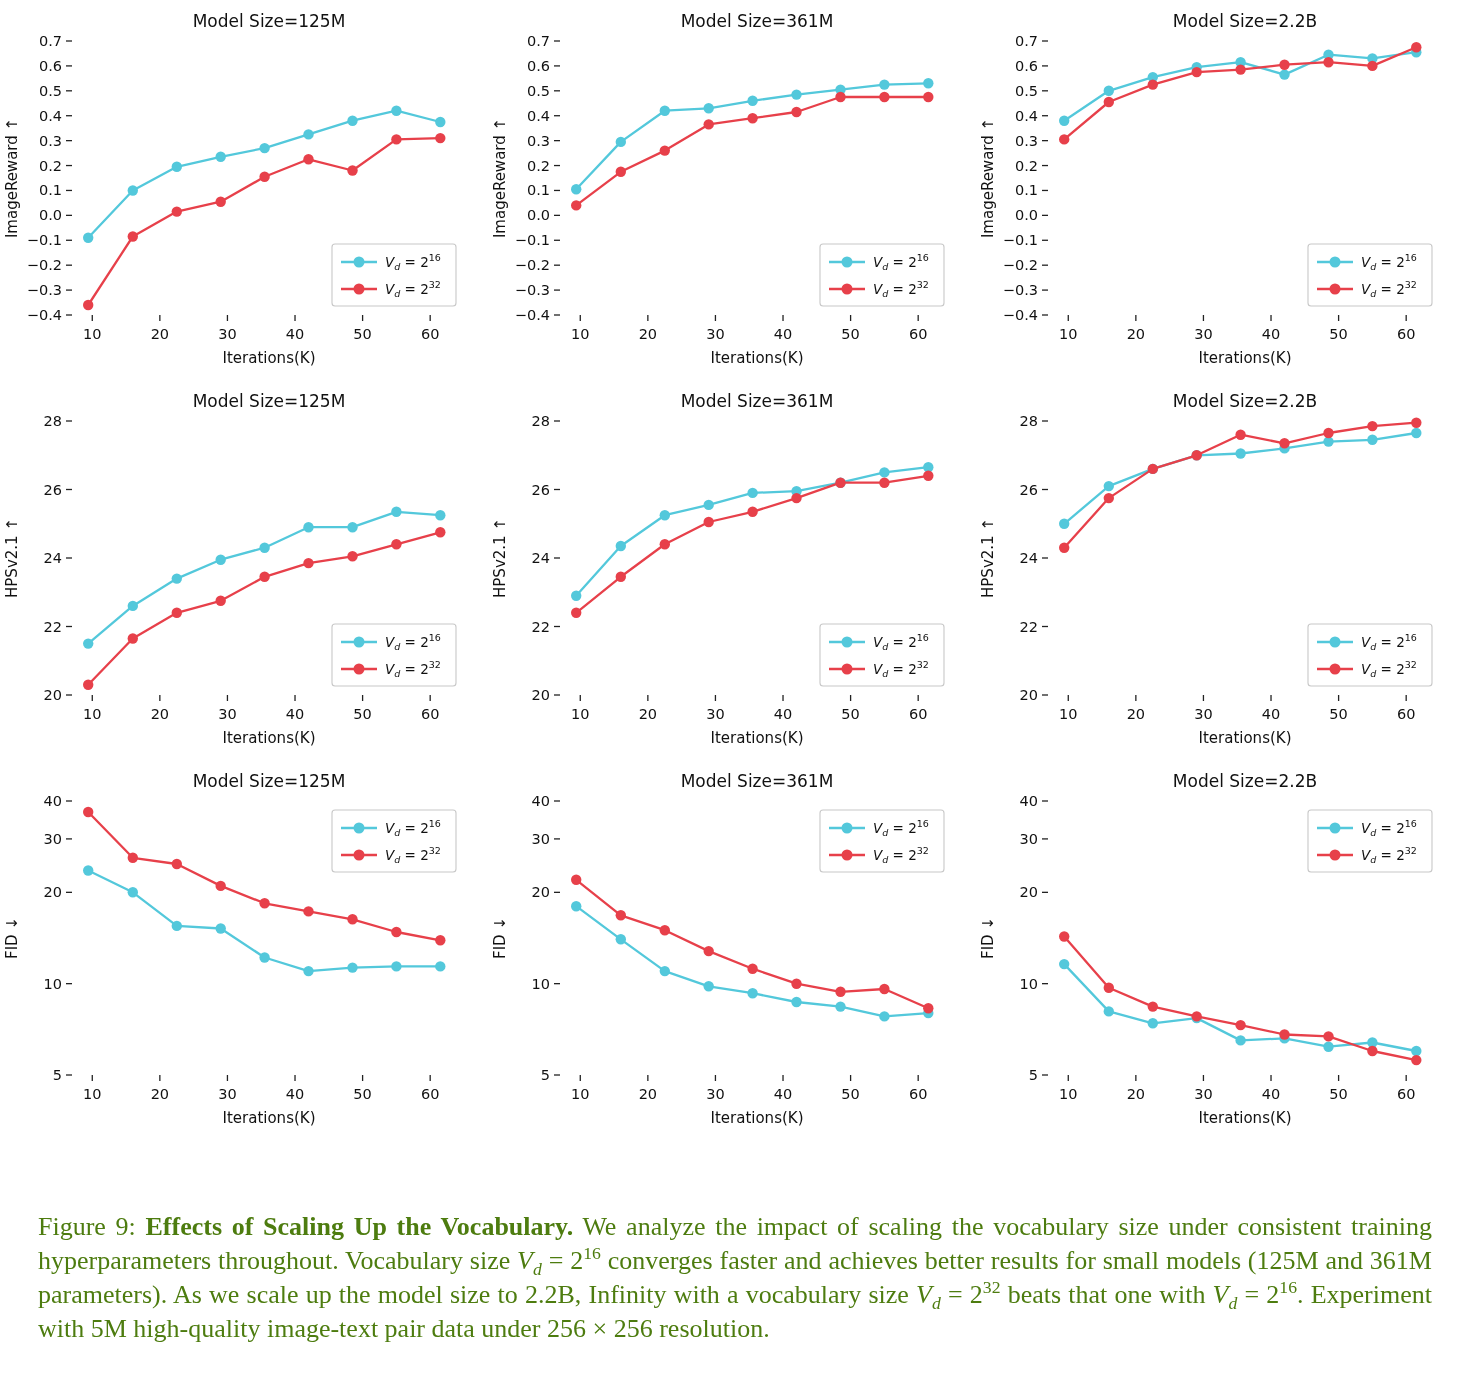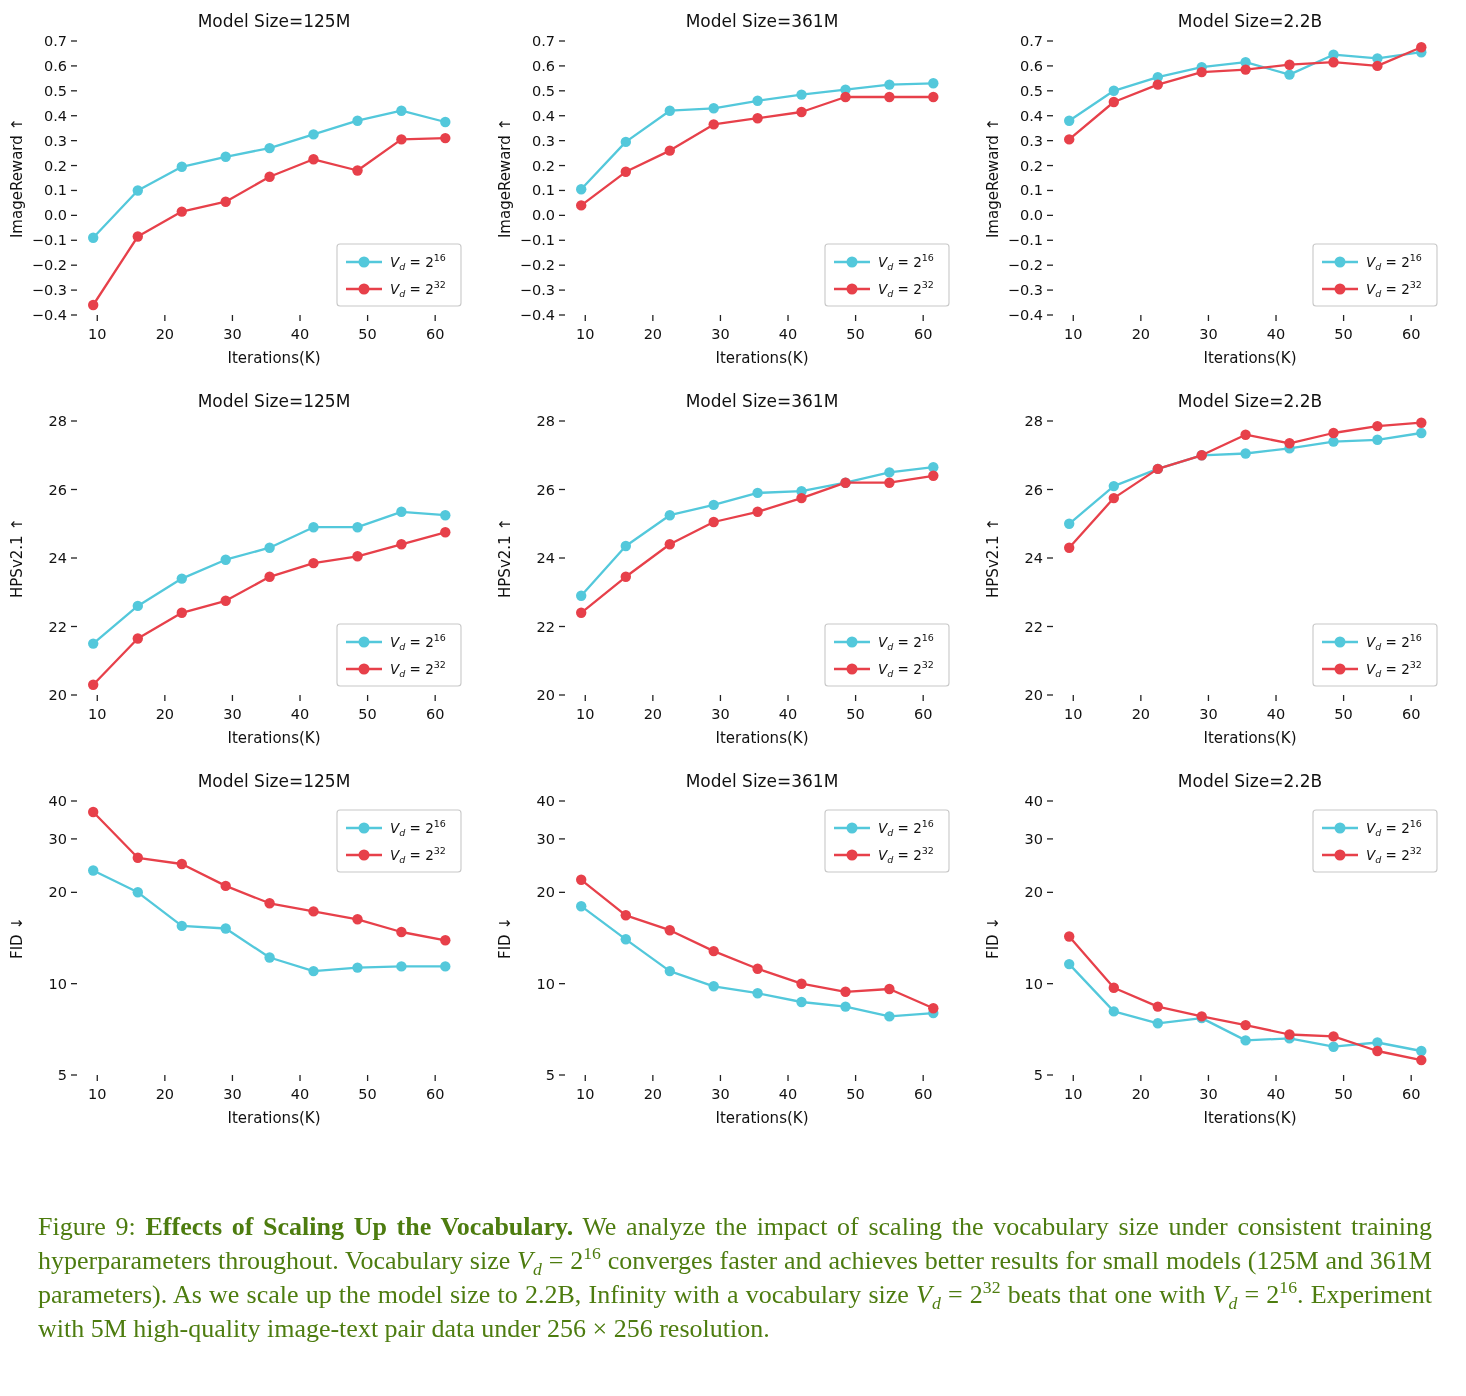--- a/index.html
+++ b/index.html
@@ -1,20 +1,20 @@
 <!DOCTYPE html>
 <html><head>
 <meta charset="utf-8">
 <style>
   html,body{margin:0;padding:0;background:#ffffff;}
   body{width:1466px;height:1396px;position:relative;overflow:hidden;
        font-family:"DejaVu Sans","Liberation Sans",sans-serif;color:#111;}
   .charts-grid{display:grid;grid-template-columns:repeat(3,488px);
                padding-top:8px;padding-left:2px;}
-  .chart-cell{width:488px;height:380px;display:flex;align-items:flex-start;justify-content:center;}
+  .chart-cell{width:488px;height:380px;display:flex;align-items:flex-start;}
   .chart-cell svg{display:block;}
   svg text{font-family:"DejaVu Sans","Liberation Sans",sans-serif;}
   .caption-wrap{position:relative;margin:62px 34px 0 38px;z-index:1;}
   .caption{font-family:"Liberation Serif","DejaVu Serif",serif;
            font-size:26px;line-height:34px;color:#4d7c0f;text-align:justify;}
   .caption b{font-weight:bold;}
   .caption .m i{font-family:"Liberation Serif","DejaVu Serif",serif;}
   .caption sub{font-size:68%;font-style:italic;line-height:0;}
   .caption sup{font-size:68%;line-height:0;}
   .watermark{position:absolute;right:30px;top:1294px;z-index:2;

